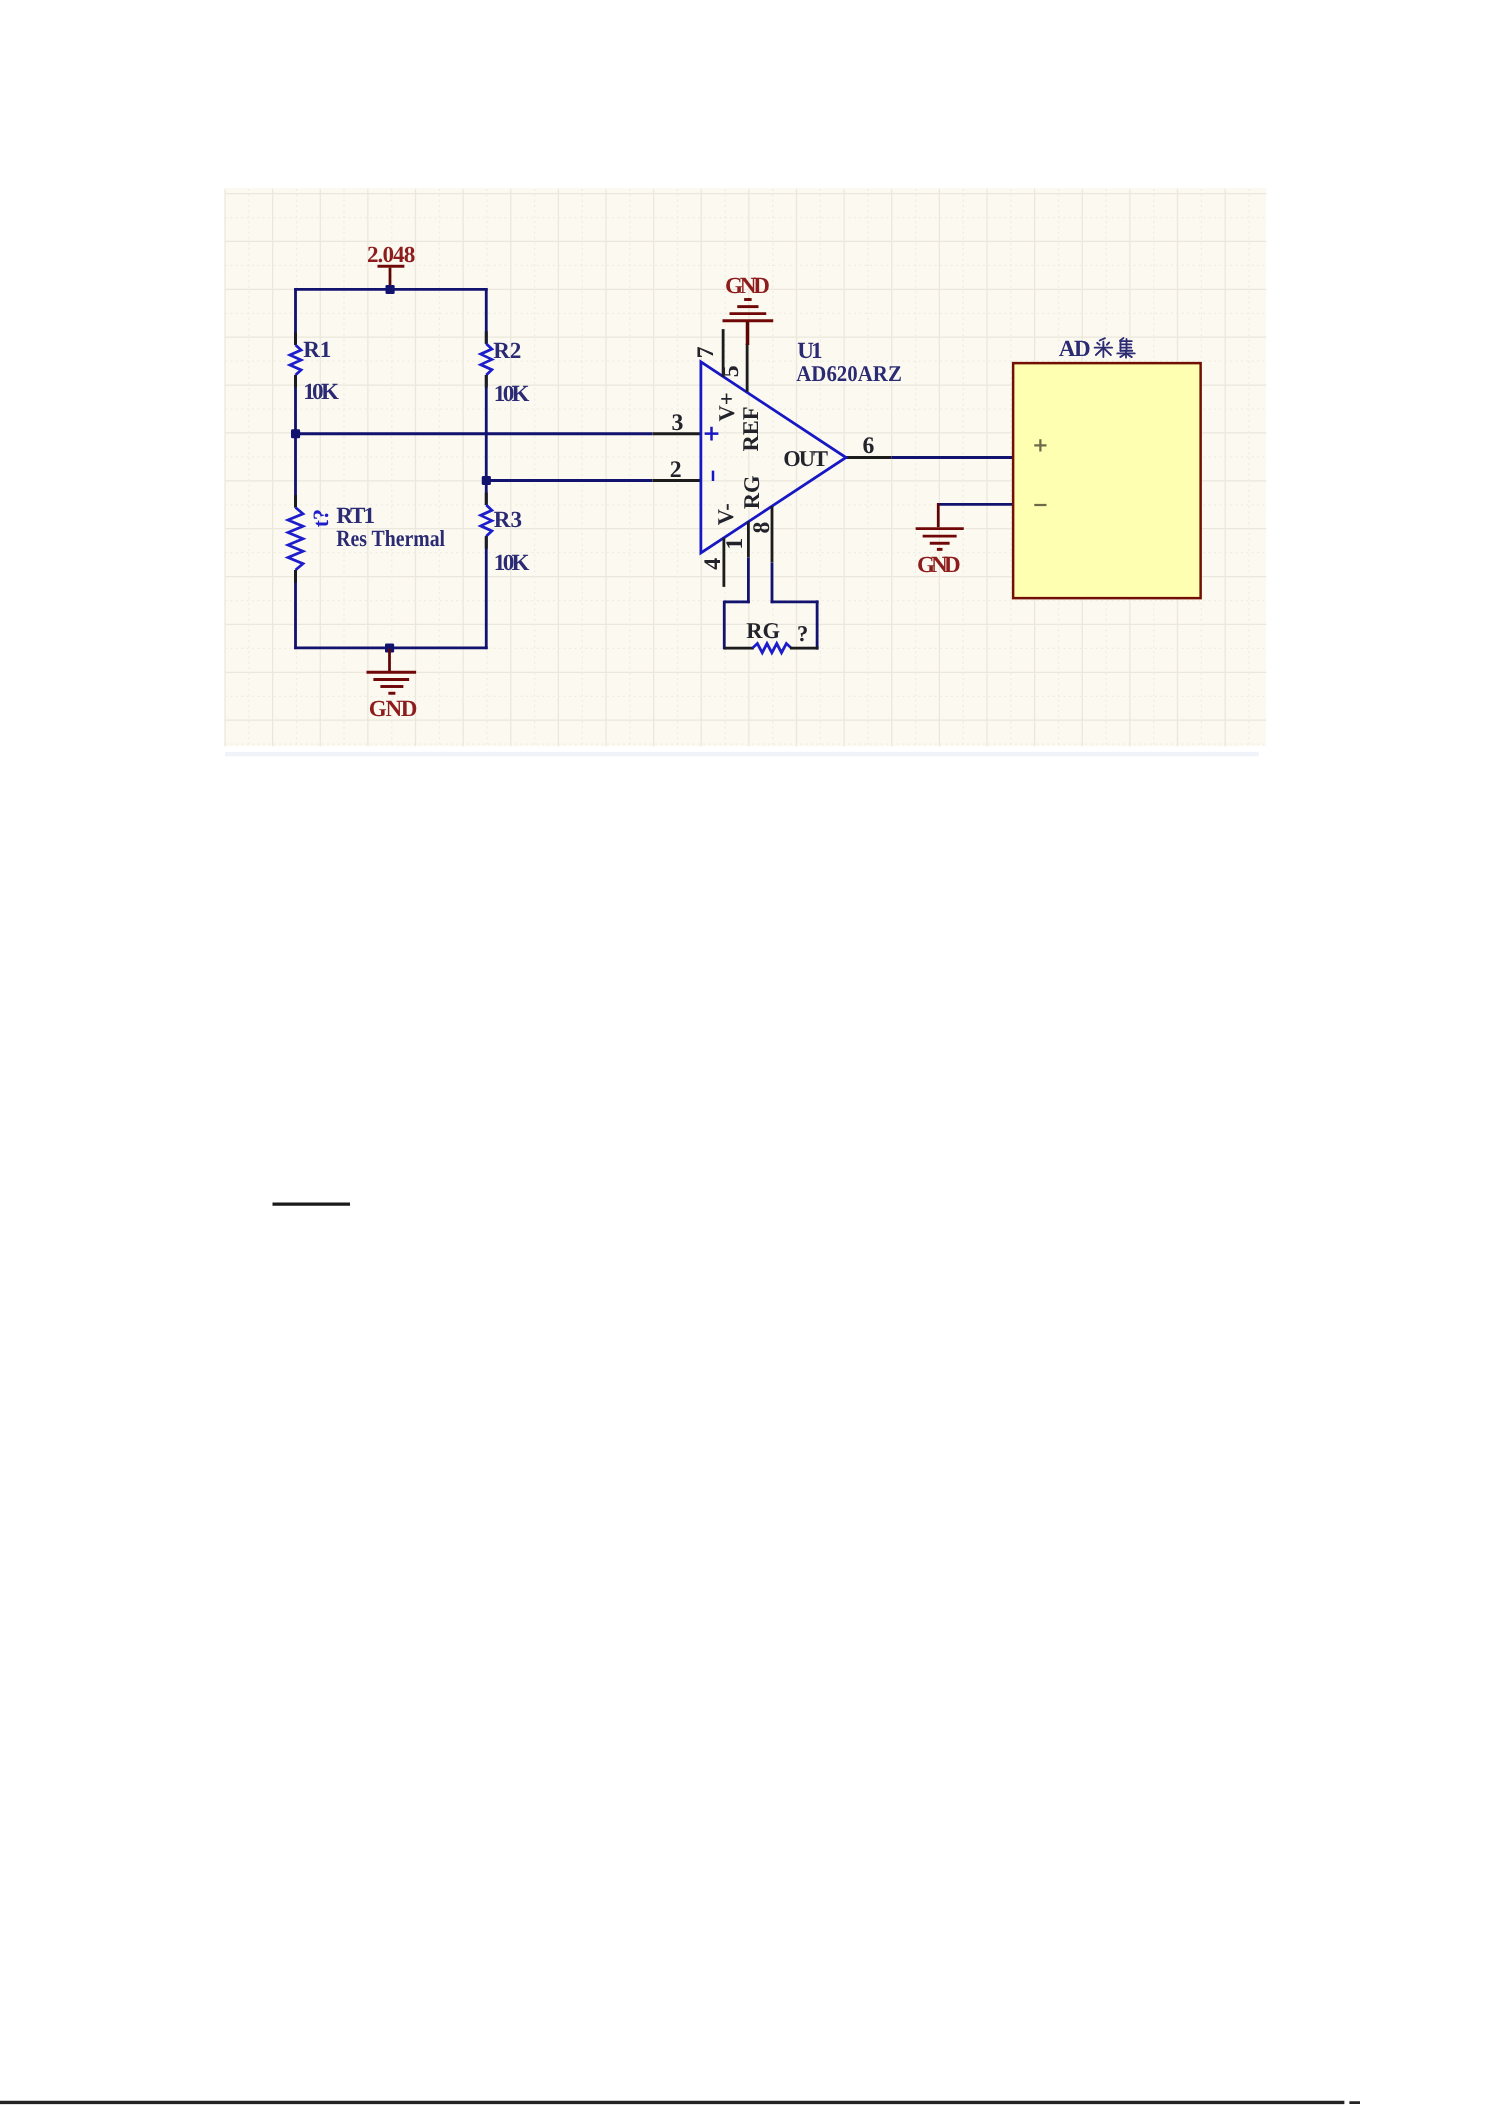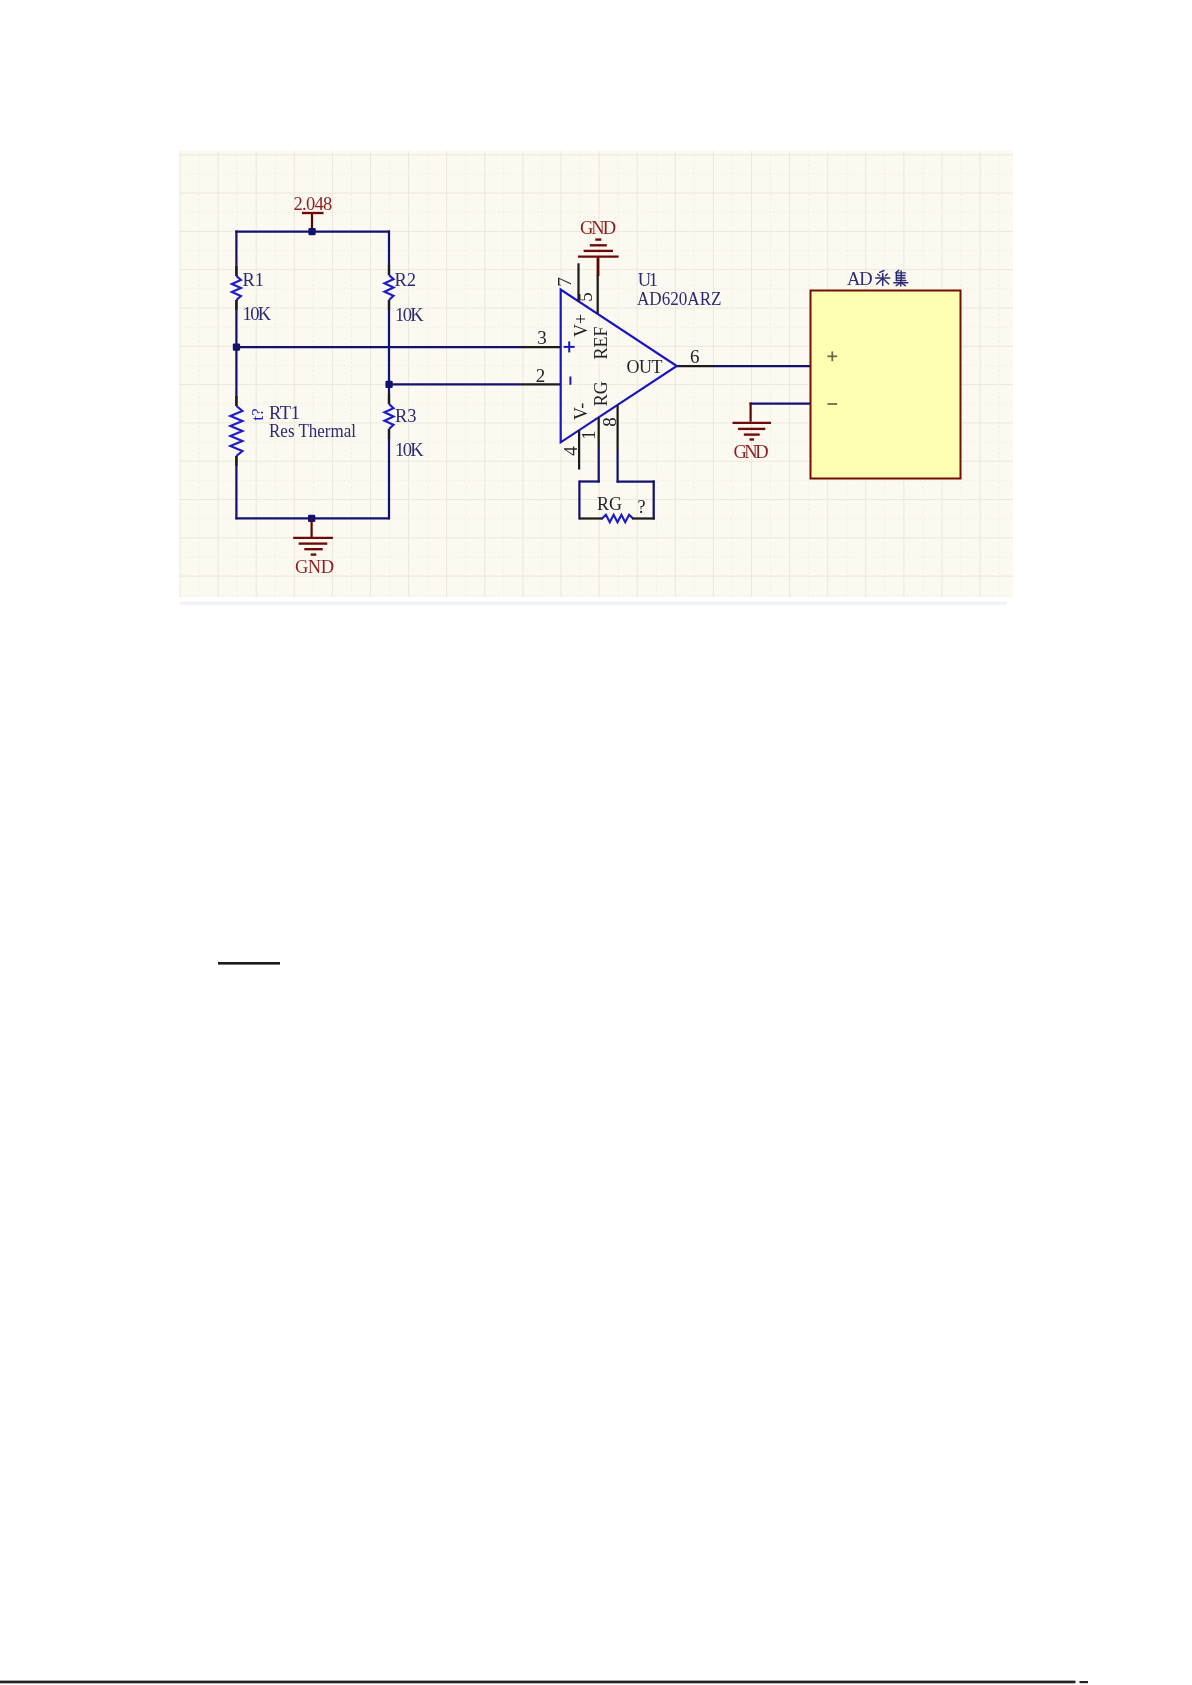--- a/index.html
+++ b/index.html
@@ -1,14 +1,14 @@
 <!DOCTYPE html>
 <html><head><meta charset="utf-8"><title>schematic</title><style>
 html,body{margin:0;padding:0;background:#ffffff;}
-.pg{position:relative;width:1192px;height:1685px;background:#ffffff;overflow:hidden;}
+.pg{position:relative;width:1192px;height:1685px;background:#ffffff;overflow:hidden;font-weight:bold;}
 svg{position:absolute;left:0;top:0;}
 text{font-family:"Liberation Serif",serif;}
 </style></head><body>
 <div class="pg">
 <svg width="1192" height="1685" viewBox="0 0 1192 1685">
 <g style="filter:blur(0.45px)">
 
 <rect x="180" y="150.5" width="833" height="446.5" fill="#fcf9f1"></rect>
 <g>
           <line x1="180.0" y1="151" x2="180.0" y2="597" stroke="#eae7dc" stroke-width="1"></line>

